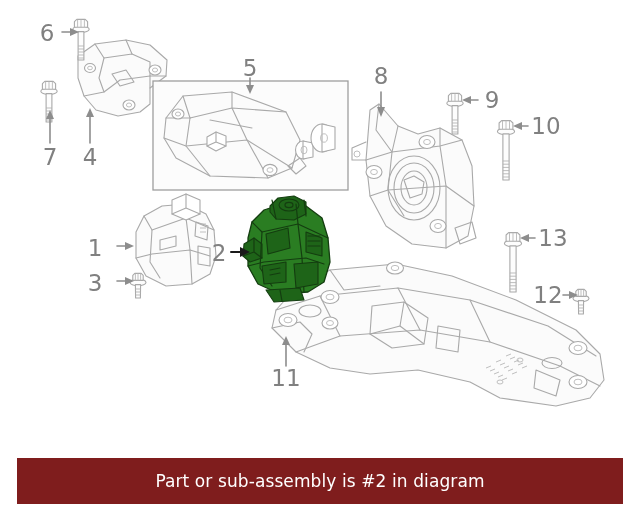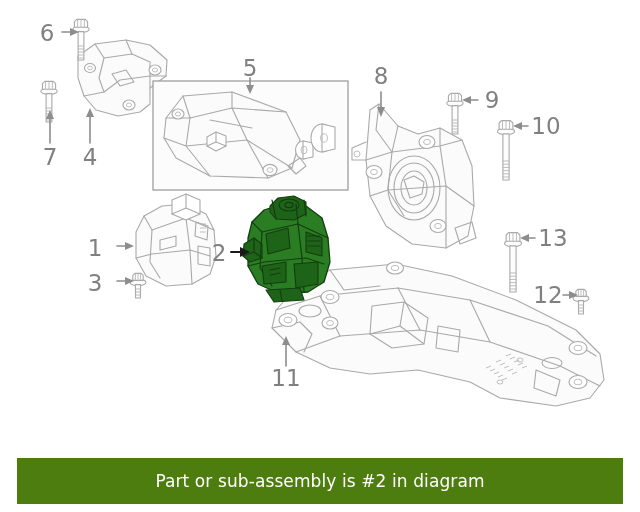--- a/index.html
+++ b/index.html
@@ -14,21 +14,21 @@
   svg.layer{position:absolute;left:0;top:0;width:640px;height:512px;}
   .callout-label{
     font-family:"DejaVu Sans", sans-serif;
     font-size:23px;
     fill:#808080;
   }
   .banner{
     position:absolute;
     left:17px;top:458px;
     width:606px;height:46px;
-    background:#4d7c0f;
+    background:#7f1d1d;
     color:#ffffff;
     display:flex;
     flex-direction:column;
     align-items:center;
     justify-content:center;
     font-family:"DejaVu Sans", sans-serif;
     font-size:17px;
     line-height:21px;
     letter-spacing:.1px;
   }

